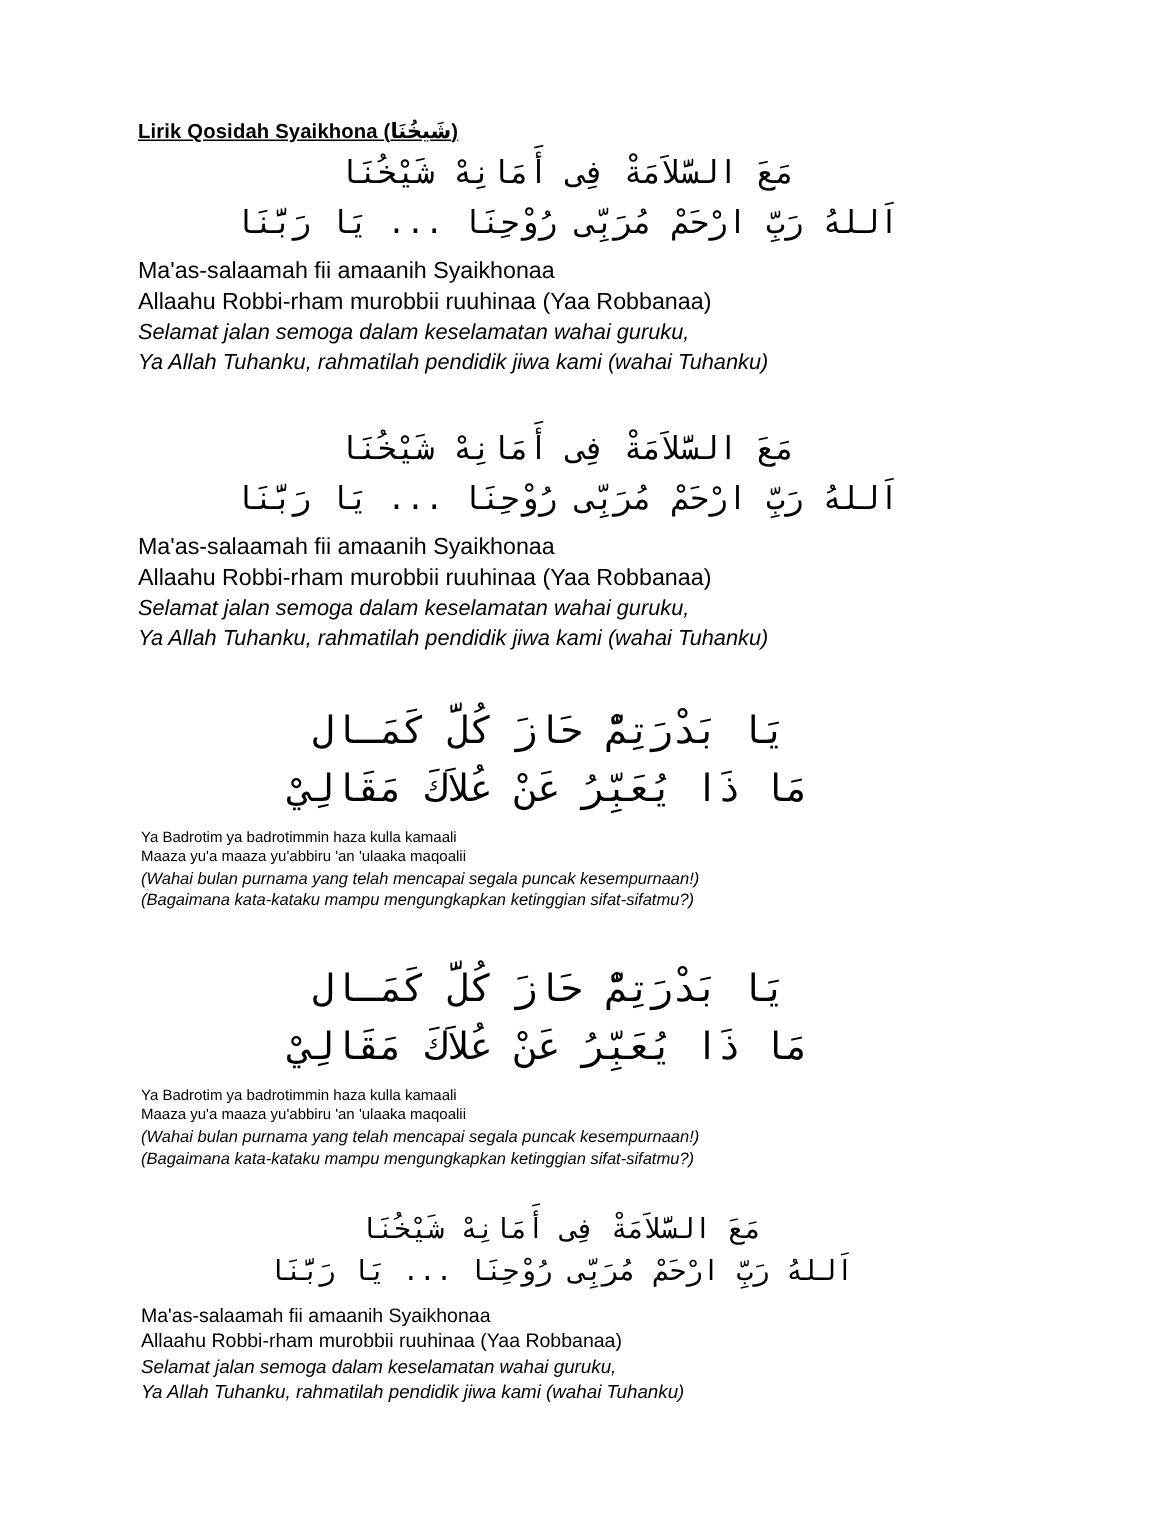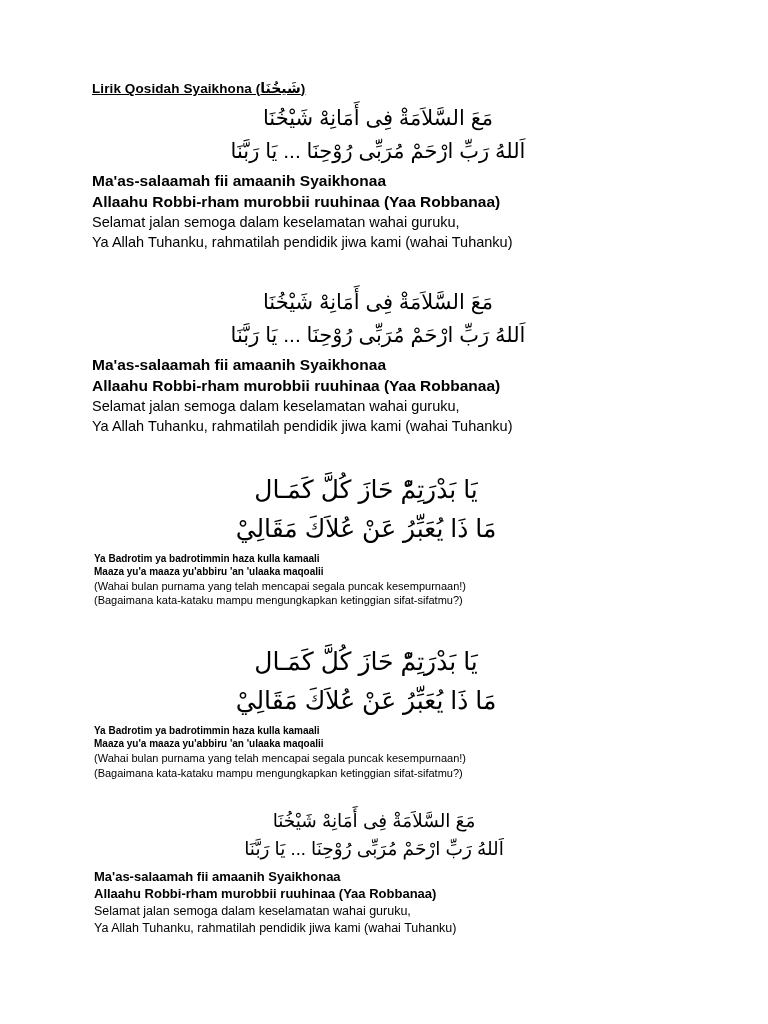--- a/index.html
+++ b/index.html
@@ -34,37 +34,38 @@
     font-size: 14px;
     font-weight: bold;
   }
   .stanza {
     margin-bottom: 18px;
   }
   .stanza.tight {
     margin-bottom: 14px;
   }
   .arabic {
-    font-family: Liberation Sans, sans-serif;
+    font-family: Liberation Mono, monospace;
     direction: rtl;
     text-align: center;
     line-height: 1.55;
     white-space: nowrap;
   }
   .arabic.a-lg { font-size: 21px; }
   .arabic.a-md { font-size: 25px; }
   .arabic.a-sm { font-size: 18.5px; }
   .translit {
-    font-weight: bold;
+    font-weight: normal;
     line-height: 1.35;
   }
   .translit.t-lg { font-size: 15.5px; }
   .translit.t-md { font-size: 10px; }
   .translit.t-sm { font-size: 13px; }
   .meaning {
+    font-style: italic;
     line-height: 1.35;
   }
   .meaning.m-lg { font-size: 14.5px; }
   .meaning.m-md { font-size: 11px; }
   .meaning.m-sm { font-size: 12.5px; }
   .gap-s { height: 4px; }
   .gap-m { height: 8px; }
   .gap-l { height: 16px; }
   .indent-1 { padding-left: 0px; }
   .indent-2 { padding-left: 2px; }

